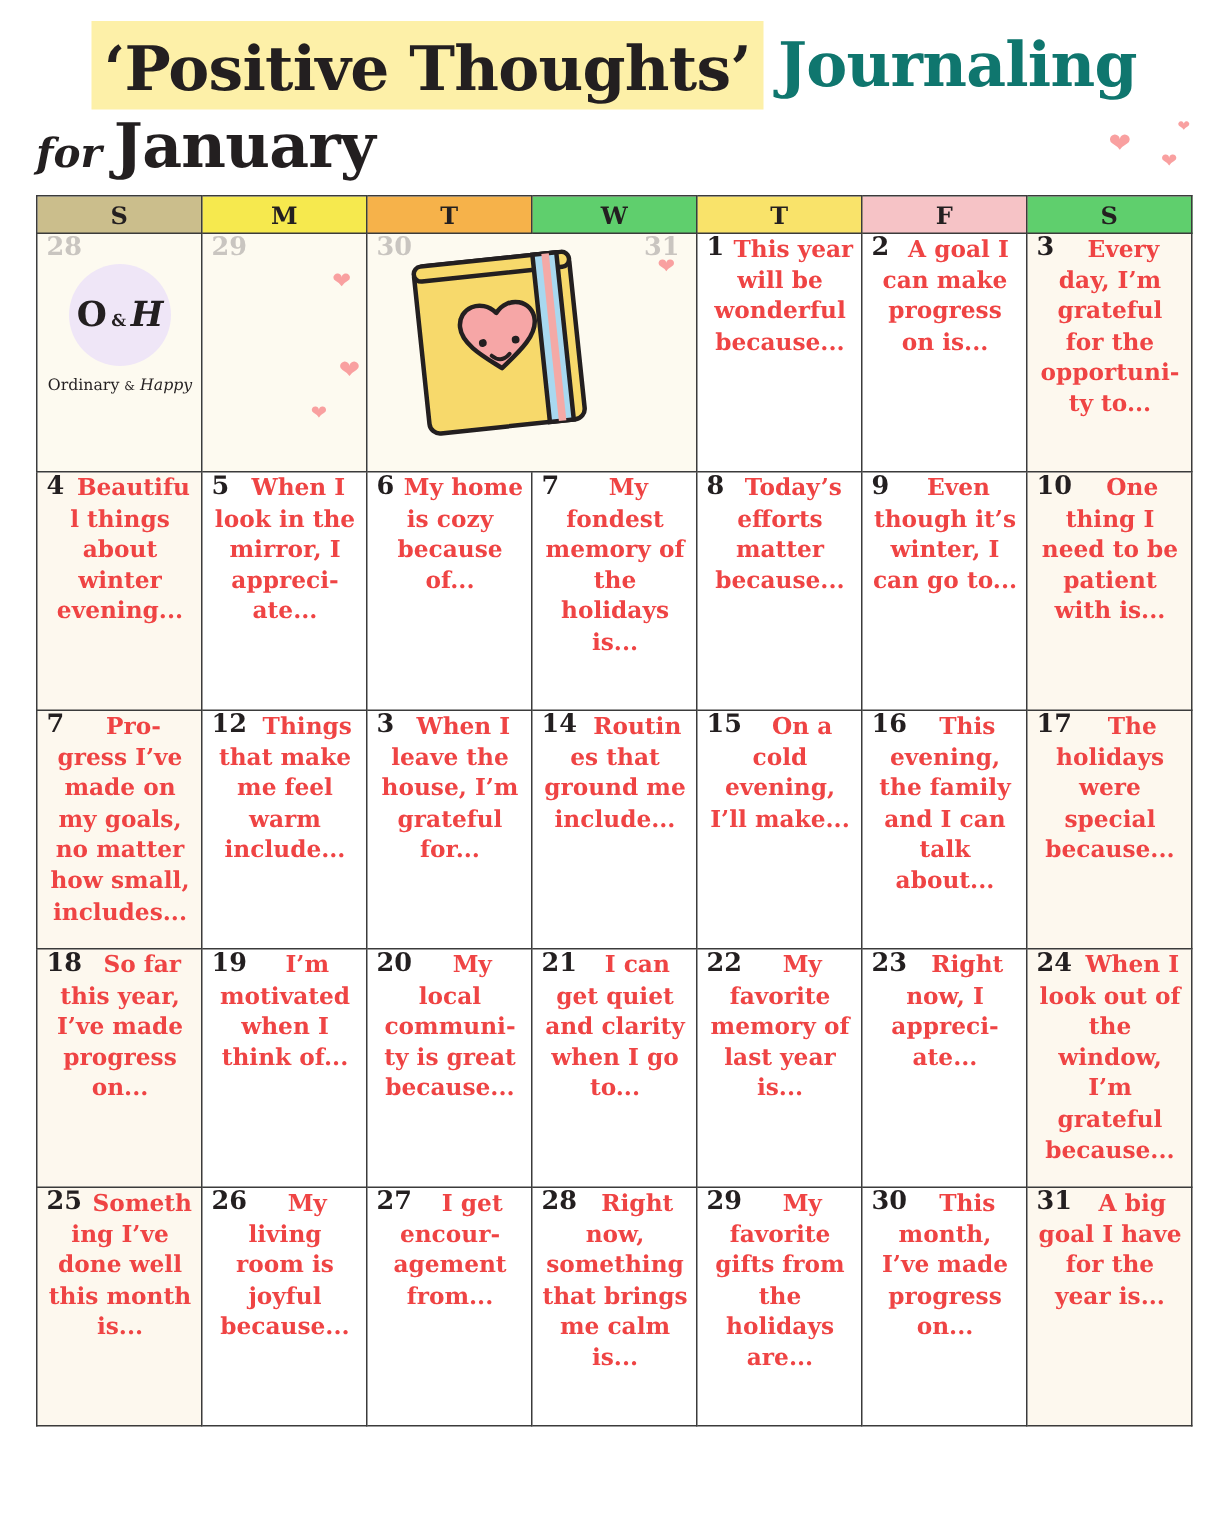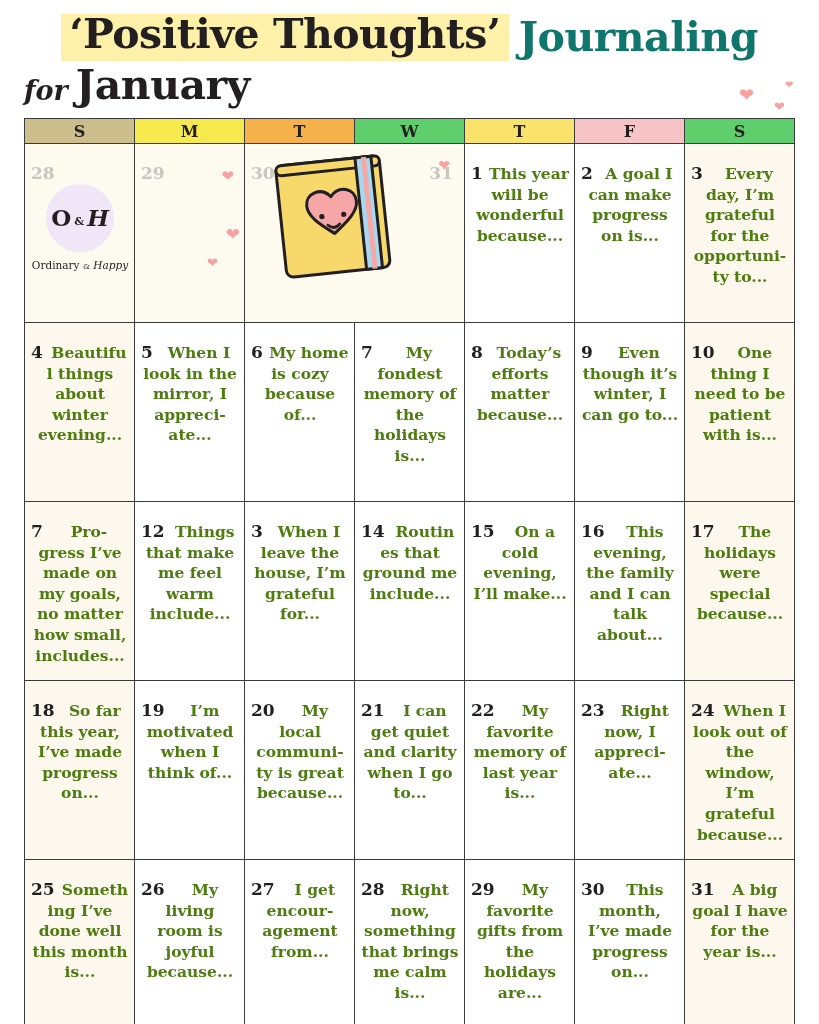--- a/index.html
+++ b/index.html
@@ -34,21 +34,21 @@
     gap: 10px;
     line-height: 1;
     white-space: nowrap;
   }
   .title-hl {
     background: #fdf0a8;
     font-family: "DejaVu Serif", serif;
     font-weight: bold;
     font-size: 41px;
     letter-spacing: -0.5px;
-    padding: 0 8px 6px 8px;
+    padding: 12px 8px 6px 8px;
     color: #231f20;
   }
   .title-plain {
     font-family: "DejaVu Serif", serif;
     font-weight: bold;
     font-size: 41px;
     letter-spacing: -0.5px;
     color: #0f766e;
   }
   .title-line2 {
@@ -87,21 +87,21 @@
     font-weight: bold;
     font-size: 16px;
     color: #231f20;
     border: 1px solid #3b3b3b;
     text-align: center;
     padding: 0;
   }
   .calendar td {
     border: 1px solid #3b3b3b;
     vertical-align: top;
-    padding: 20px 5px 6px 6px;
+    padding: 0 5px 6px 6px;
     height: 152px;
     background: #ffffff;
   }
   td.muted {
     background: #fdfaf0;
   }
   td.warm {
     background: #fdf8ee;
   }
   .daynum {
@@ -115,21 +115,21 @@
   }
   .daynum.dim {
     color: #c9c5c0;
   }
   .prompt {
     font-family: "DejaVu Serif", serif;
     font-weight: bold;
     font-size: 15.5px;
     line-height: 1.33;
     text-align: center;
-    color: #4d7c0f;
+    color: #ef4444;
     word-break: break-word;
     hyphens: auto;
   }
   .cell-inner { overflow: hidden; }
 
   
   .logo-wrap {
     margin: 8px auto 0 auto;
     width: 100%;
     text-align: center;

